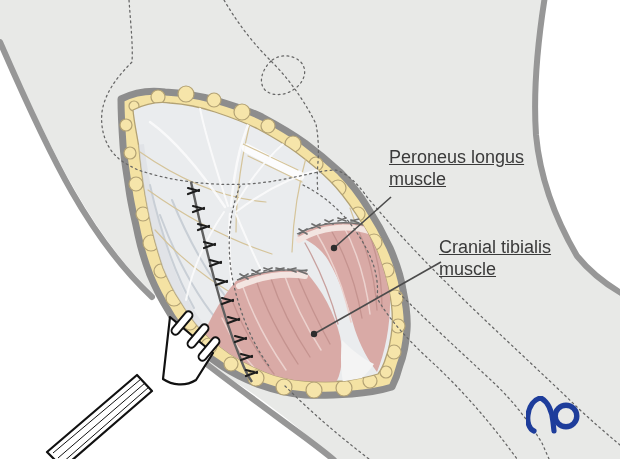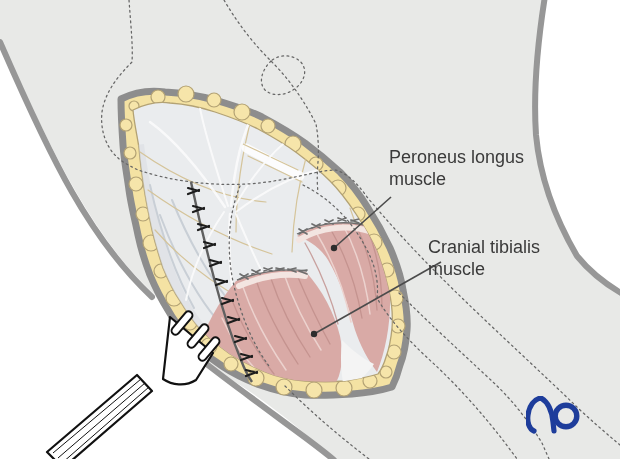--- a/index.html
+++ b/index.html
@@ -5,23 +5,23 @@
   :root{
     --background:#ffffff; --skin:#e8e9e7; --outline:#979797; --incision_border:#8d8d8d;
     --fat:#f4e2a3; --fat_light:#f6e5aa; --fat_outline:#b3a274; --fascia:#eaecee;
     --muscle:#d9aaa6; --muscle_striation:#bf8d89; --muscle_highlight:#ecd2ce;
     --suture:#1c1c1c; --thread:#6e6e6e; --dotted:#666666; --label_text:#3a3a3a; --logo_blue:#1e3d9b;
   }
   html,body{margin:0;padding:0;background:#fff;}
   .stage{position:relative;width:620px;height:459px;overflow:hidden;background:var(--background);
          font-family:"Liberation Sans",sans-serif;}
   .stage svg.base{position:absolute;left:0;top:0;}
-  .anat-label{position:absolute;font-size:18px;line-height:1.22;color:var(--label_text);}
+  .anat-label{position:absolute;font-size:18px;line-height:1.22;color:var(--label_text);text-decoration:underline;}
   #label-peroneus{left:389px;top:147px;width:170px;}
-  #label-tibialis{left:428px;top:237px;width:150px;}
+  #label-tibialis{left:439px;top:237px;width:150px;}
   .ao{position:absolute;left:526px;top:396px;width:54px;height:40px;}
   .dot{fill:none;stroke:var(--dotted);stroke-width:1.25;stroke-dasharray:1.8 3.4;stroke-linecap:round;}
   .legline{fill:none;stroke:var(--outline);stroke-width:6;stroke-linecap:round;}
   .white-fiber{fill:none;stroke:#fbfbfb;stroke-linecap:round;}
   .tan-fiber{fill:none;stroke:#d5c49a;stroke-width:1.2;stroke-linecap:round;}
   .gray-fiber{fill:none;stroke:#c9cfd6;stroke-width:2;stroke-linecap:round;}
   .stria{fill:none;stroke:var(--muscle_striation);stroke-width:1.3;stroke-linecap:round;opacity:.8;}
   .stria-l{fill:none;stroke:var(--muscle_highlight);stroke-width:1.5;stroke-linecap:round;}
   .lobule{fill:var(--fat_light);stroke:var(--fat_outline);stroke-width:1.2;}
   .leader{stroke:#4b4b4b;stroke-width:1.6;}

